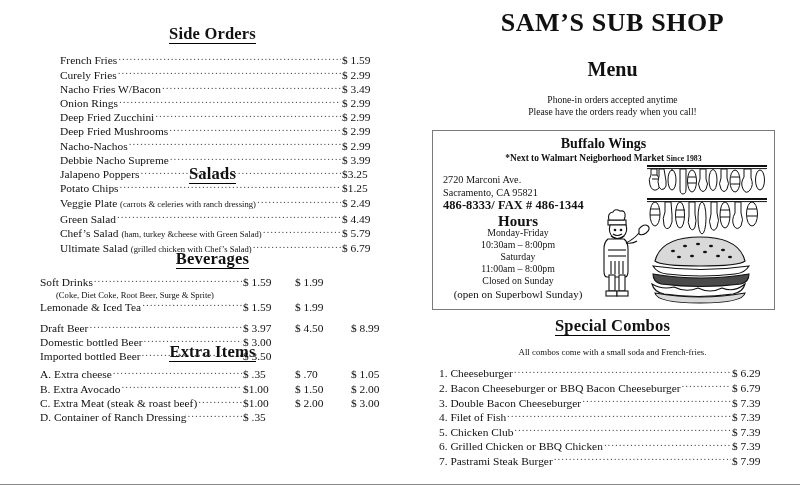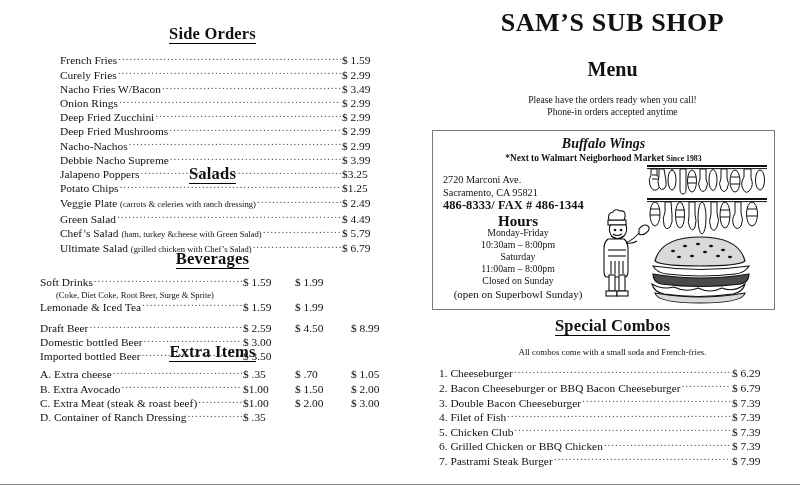--- a/index.html
+++ b/index.html
@@ -161,21 +161,20 @@
     height: 180px;
     border: 1px solid #7a7a7a;
     box-sizing: border-box;
     background: #fff;
   }
   #info-box .bw-title {
     text-align: center;
     font-weight: bold;
     font-size: 14px;
     margin-top: 5px;
-    font-style: italic;
   }
   #info-box .bw-sub {
     text-align: center;
     font-weight: bold;
     font-size: 9.4px;
     margin-top: 1px;
   }
   #info-box .bw-sub .since {
     font-size: 7.8px;
   }
@@ -336,21 +335,21 @@
             <span class="nm">Lemonade &amp; Iced Tea</span>
             <span class="leader"></span>
             <span class="pr">$ 1.59</span>
             <span class="pr2">$ 1.99</span>
             <span class="pr3"></span>
           </div>
           <div class="gap"></div>
           <div class="row">
             <span class="nm">Draft Beer</span>
             <span class="leader"></span>
-            <span class="pr">$ 2.59</span>
+            <span class="pr">$ 3.97</span>
             <span class="pr2">$ 4.50</span>
             <span class="pr3">$ 8.99</span>
           </div>
           <div class="row">
             <span class="nm">Domestic bottled Beer</span>
             <span class="leader"></span>
             <span class="pr">$ 3.00</span>
             <span class="pr2"></span>
             <span class="pr3"></span>
           </div>
@@ -398,22 +397,22 @@
         </div>
     </div>
 
   </div>
 
   <div class="col-right">
 
     <div id="menu-title">Menu</div>
     <div id="shop-title">SAM’S SUB SHOP</div>
     <div id="phone-note">
+      <div>Phone-in orders accepted anytime</div>
       <div>Please have the orders ready when you call!</div>
-      <div>Phone-in orders accepted anytime</div>
     </div>
 
     <div id="info-box">
       <div class="bw-title">Buffalo Wings</div>
       <div class="bw-sub">
         <span>*Next to Walmart Neigborhood  Market</span>
         <span class="since">Since 1983</span>
       </div>
 
       <div class="addr">

